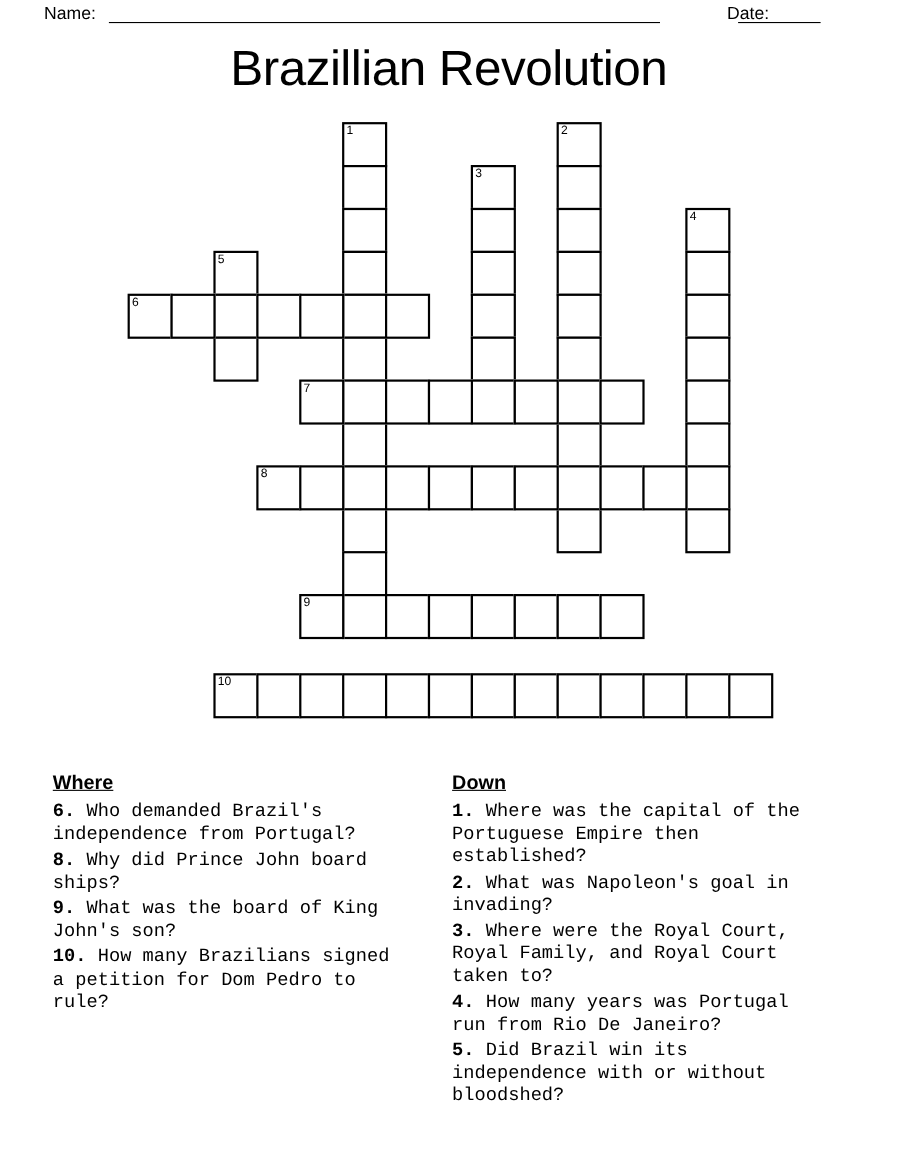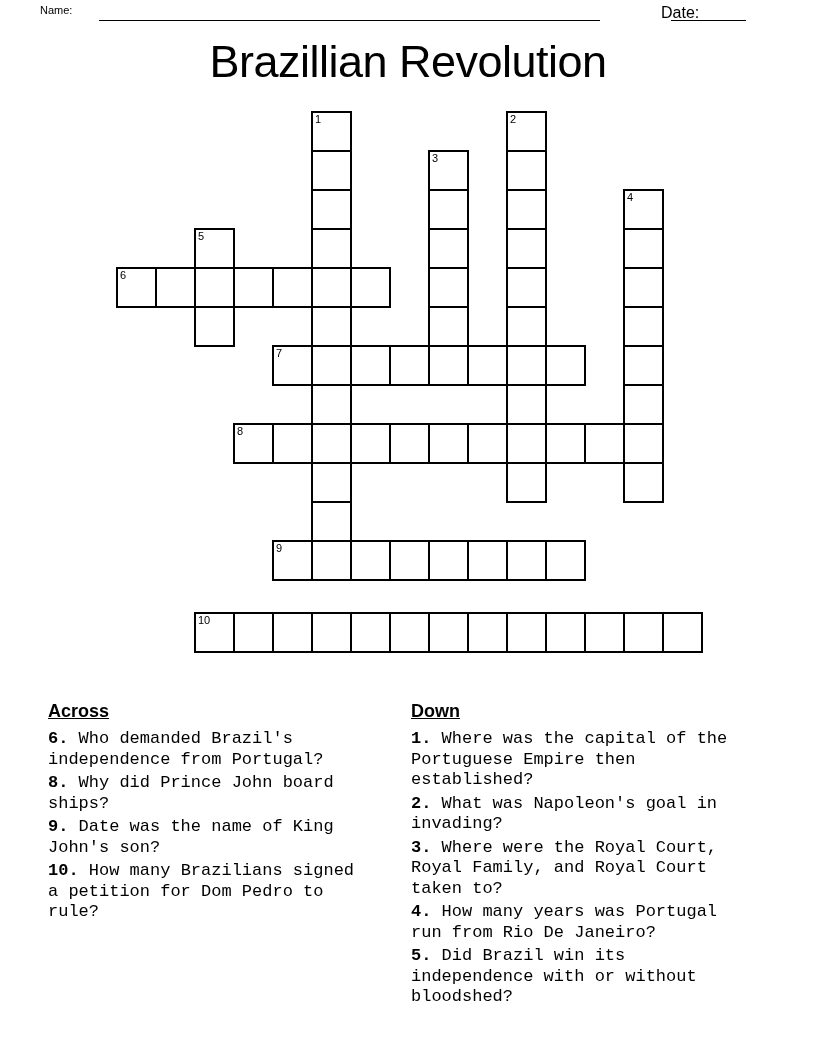--- a/index.html
+++ b/index.html
@@ -5,21 +5,21 @@
   html,body{margin:0;padding:0;background:#fff;}
   .page{
     position:relative;
     width:816px;height:1056px;
     background:#fff;
     font-family:"Liberation Sans",sans-serif;
     color:#000;
     overflow:hidden;
   }
   
-  .name-label{position:absolute;left:40px;top:4px;font-size:11px;}
+  .name-label{position:absolute;left:40px;top:4px;font-size:16px;}
   .name-line{position:absolute;left:99px;top:3px;width:501px;height:17px;border-bottom:1.5px solid #000;}
   .date-label{position:absolute;left:661px;top:4px;font-size:16px;}
   .date-line{position:absolute;left:671px;top:3px;width:75px;height:17px;border-bottom:1.5px solid #000;}
   
   .title{
     position:absolute;left:0;top:36px;width:816px;
     margin:0;text-align:center;
     font-size:45px;font-weight:400;letter-spacing:-0.5px;
   }
   
@@ -150,25 +150,25 @@
       <div class="cell" style="left: 428px; top: 612.15px;"></div>
       <div class="cell" style="left: 467px; top: 612.15px;"></div>
       <div class="cell" style="left: 506px; top: 612.15px;"></div>
       <div class="cell" style="left: 545px; top: 612.15px;"></div>
       <div class="cell" style="left: 584px; top: 612.15px;"></div>
       <div class="cell" style="left: 623px; top: 612.15px;"></div>
       <div class="cell" style="left: 662px; top: 612.15px;"></div>
     </div>
 
   <div class="clue-col across">
-    <h2 class="clue-heading">Across</h2>
+    <h2 class="clue-heading">Where</h2>
     <div id="across-list">
         <p class="clue"><b>6.</b><span> Who demanded Brazil's independence from Portugal?</span></p>
         <p class="clue"><b>8.</b><span> Why did Prince John board ships?</span></p>
-        <p class="clue"><b>9.</b><span> Date was the name of King John's son?</span></p>
+        <p class="clue"><b>9.</b><span> What was the board of King John's son?</span></p>
         <p class="clue"><b>10.</b><span> How many Brazilians signed a petition for Dom Pedro to rule?</span></p>
       </div>
   </div>
 
   <div class="clue-col down">
     <h2 class="clue-heading">Down</h2>
     <div id="down-list">
         <p class="clue"><b>1.</b><span> Where was the capital of the Portuguese Empire then established?</span></p>
         <p class="clue"><b>2.</b><span> What was Napoleon's goal in invading?</span></p>
         <p class="clue"><b>3.</b><span> Where were the Royal Court, Royal Family, and Royal Court taken to?</span></p>

